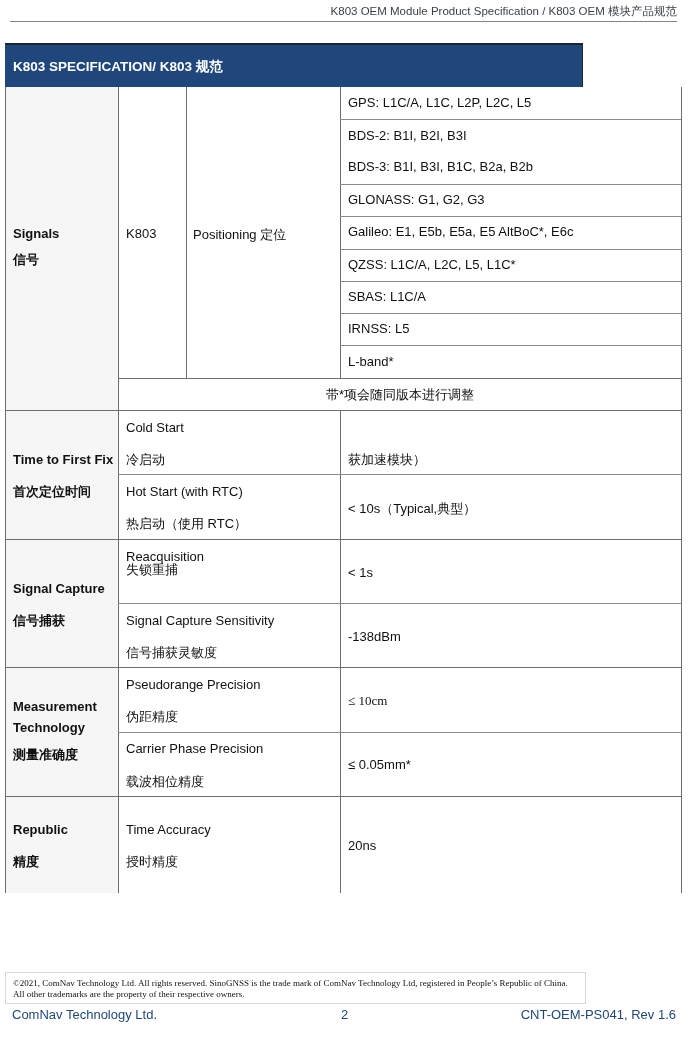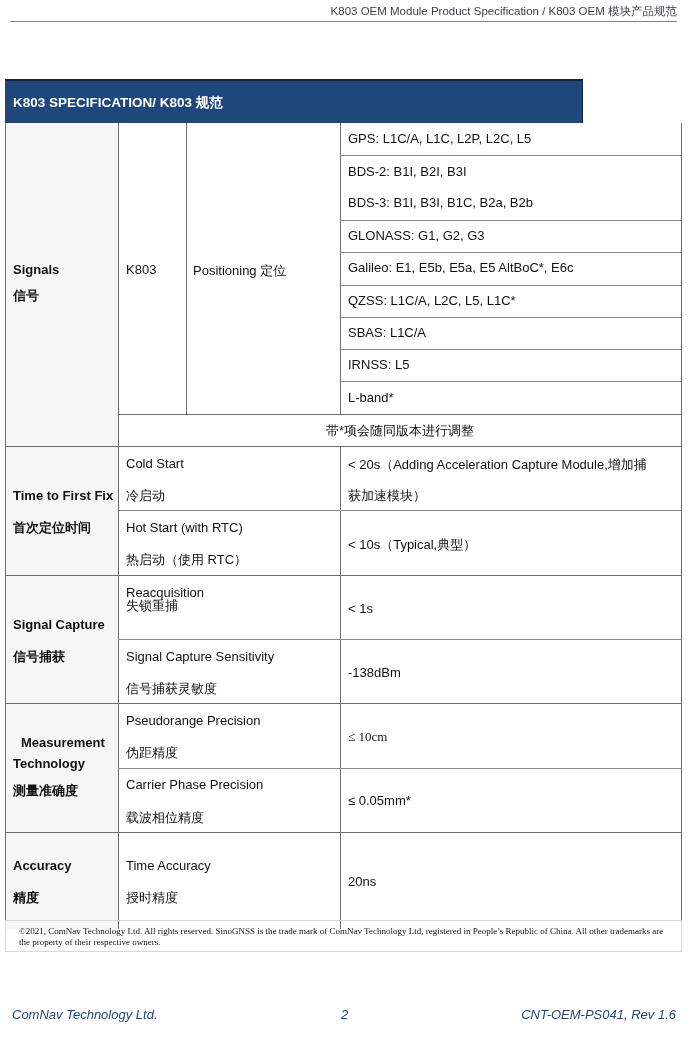--- a/index.html
+++ b/index.html
@@ -1,37 +1,37 @@
 <!DOCTYPE html>
 <html><head>
 <meta charset="utf-8">
 <style>
   html, body { margin: 0; padding: 0; background: #ffffff; }
   body { width: 700px; height: 1041px; position: relative; overflow: hidden;
          font-family: "Liberation Sans", "DejaVu Sans", sans-serif; color: #111; }
   .page-header { position: absolute; left: 10px; top: 0; width: 667px; height: 21px;
          border-bottom: 1px solid #7f8590; text-align: right; font-size: 11.5px;
          line-height: 22px; color: #3a3f48; }
-  .spec-table { position: absolute; left: 5px; top: 43px; width: 578px; margin-top: 36px; }
+  .spec-table { position: absolute; left: 5px; top: 43px; width: 578px; }
   .title-bar { height: 44px; background: #1f477b; border-top: 2px solid #1a2533;
          border-left: 1px solid #1f477b; border-right: 1px solid #1a2533; color: #fff;
          font-weight: bold; font-size: 13.5px; line-height: 44px; padding-left: 7px;
          box-sizing: border-box; }
   .grid { position: relative; }
   .cell { position: absolute; box-sizing: border-box; font-size: 13px; }
   .line { position: absolute; background: #6e6e6e; }
   .gray { background: #f6f6f6; }
   .txt { position: absolute; white-space: nowrap; font-size: 13px; }
   .bold { font-weight: bold; text-align: center; }
   .serif { font-family: "Liberation Serif", "DejaVu Serif", serif; }
-  .footer-box { position: absolute; left: 5px; top: 920px; width: 677px; height: 32px;
+  .footer-box { position: absolute; left: 5px; top: 972px; width: 581px; height: 32px;
          border: 1px solid #d8d8d8; box-sizing: border-box; font-family: "Liberation Serif", serif;
-         font-size: 9px; line-height: 10.5px; padding: 5px 6px 0 13px; color: #111; }
+         font-size: 9px; line-height: 10.5px; padding: 5px 6px 0 7px; color: #111; }
   .footer-line { position: absolute; left: 12px; top: 1003px; width: 664px; height: 22px;
-         font-size: 13px; color: #1f477b; font-style: italic; }
+         font-size: 13px; color: #1f477b; }
   .footer-line span { position: absolute; top: 4px; }
 </style>
 </head>
 <body>
 
 <div class="page-header">
   <span>K803 OEM Module Product Specification / K803 OEM 模块产品规范</span>
 </div>
 
 <div class="spec-table">
@@ -56,46 +56,45 @@
     <div class="txt" style="left:343px;top:170px;">QZSS: L1C/A, L2C, L5, L1C*</div>
     <div class="txt" style="left:343px;top:202px;">SBAS: L1C/A</div>
     <div class="txt" style="left:343px;top:234px;">IRNSS: L5</div>
     <div class="txt" style="left:343px;top:267px;">L-band*</div>
     <div class="txt" style="left:113px;width:564px;text-align:center;top:299px;">带*项会随同版本进行调整</div>
 
     <div class="txt bold" style="left:8px;top:365px;">Time to First Fix</div>
     <div class="txt bold" style="left:8px;top:396px;">首次定位时间</div>
     <div class="txt" style="left:121px;top:333px;">Cold Start</div>
     <div class="txt" style="left:121px;top:364px;">冷启动</div>
-    <div class="txt" style="left:343px;top:333px;">&lt; 20s（Adding Acceleration Capture Module,增加捕</div>
     <div class="txt" style="left:343px;top:364px;">获加速模块）</div>
     <div class="txt" style="left:121px;top:397px;">Hot Start (with RTC)</div>
     <div class="txt" style="left:121px;top:428px;">热启动（使用 RTC）</div>
     <div class="txt" style="left:343px;top:413px;">&lt; 10s（Typical,典型）</div>
 
     <div class="txt bold" style="left:8px;top:494px;">Signal Capture</div>
     <div class="txt bold" style="left:8px;top:525px;">信号捕获</div>
     <div class="txt" style="left:121px;top:462px;">Reacquisition</div>
     <div class="txt" style="left:121px;top:474px;">失锁重捕</div>
     <div class="txt" style="left:343px;top:478px;">&lt; 1s</div>
     <div class="txt" style="left:121px;top:526px;">Signal Capture Sensitivity</div>
     <div class="txt" style="left:121px;top:557px;">信号捕获灵敏度</div>
     <div class="txt" style="left:343px;top:542px;">-138dBm</div>
 
-    <div class="txt bold" style="left:16px;top:612px;">Measurement</div>
+    <div class="txt bold" style="left:8px;top:612px;">Measurement</div>
     <div class="txt bold" style="left:8px;top:633px;">Technology</div>
     <div class="txt bold" style="left:8px;top:659px;">测量准确度</div>
     <div class="txt" style="left:121px;top:590px;">Pseudorange Precision</div>
     <div class="txt" style="left:121px;top:621px;">伪距精度</div>
     <div class="txt serif" style="left:343px;top:606px;">≤ 10cm</div>
     <div class="txt" style="left:121px;top:654px;">Carrier Phase Precision</div>
     <div class="txt" style="left:121px;top:686px;">载波相位精度</div>
     <div class="txt" style="left:343px;top:670px;">≤ 0.05mm*</div>
 
-    <div class="txt bold" style="left:8px;top:735px;">Accuracy</div>
+    <div class="txt bold" style="left:8px;top:735px;">Republic</div>
     <div class="txt bold" style="left:8px;top:766px;">精度</div>
     <div class="txt" style="left:121px;top:735px;">Time Accuracy</div>
     <div class="txt" style="left:121px;top:766px;">授时精度</div>
     <div class="txt" style="left:343px;top:751px;">20ns</div>
 
     <div class="line" style="left:0;top:0;width:1px;height:806px;"></div>
     <div class="line" style="left:676px;top:0;width:1px;height:806px;"></div>
 
     <div class="line" style="left:113px;top:0;width:1px;height:806px;"></div>
 

